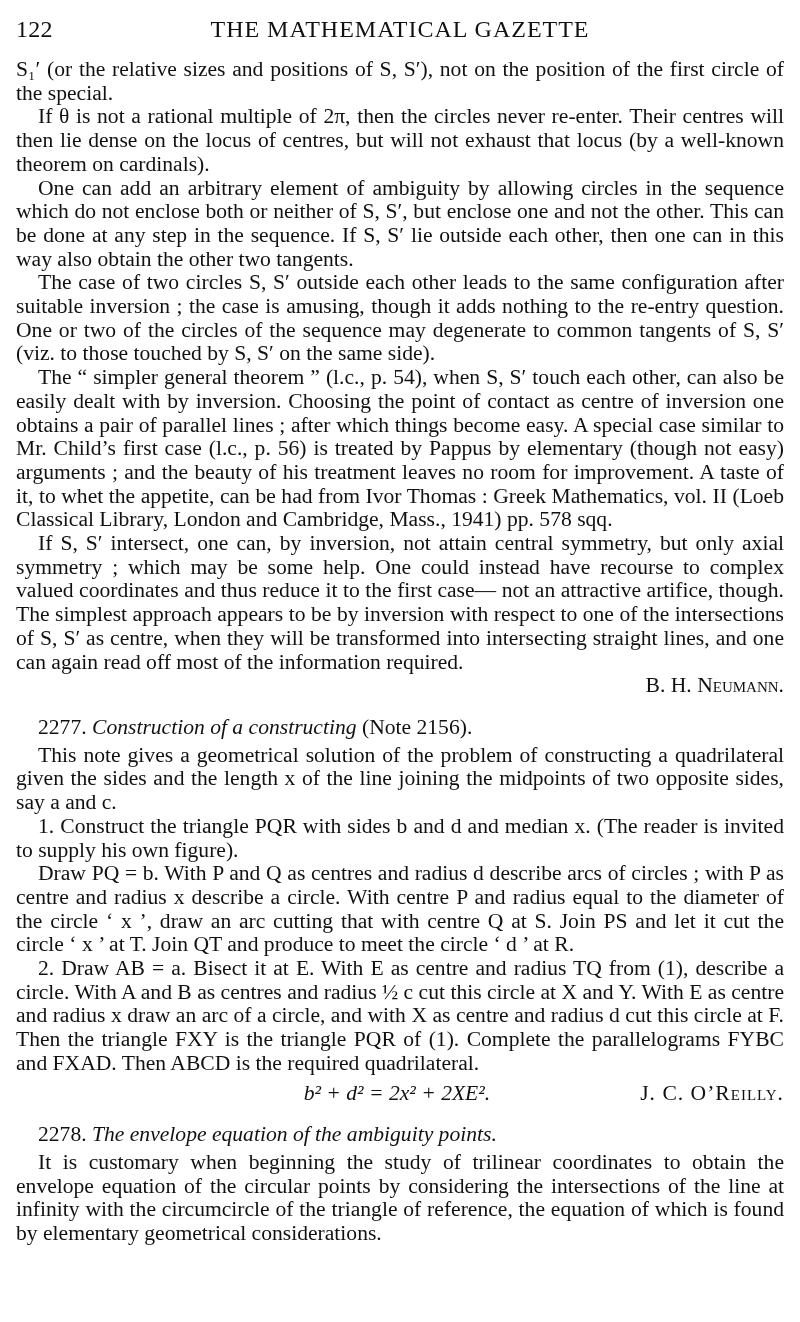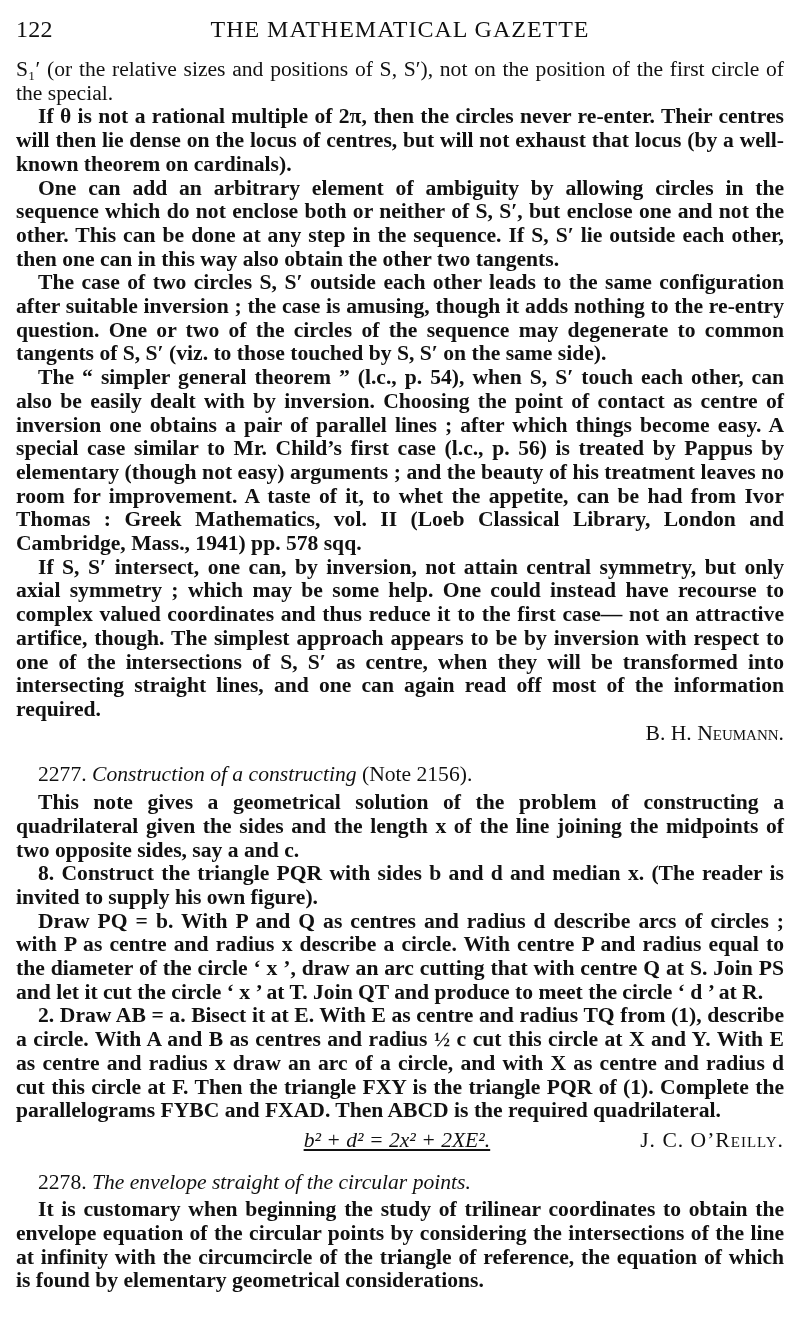--- a/index.html
+++ b/index.html
@@ -10,27 +10,27 @@
   }
   .page { position: relative; width: 800px; padding: 16px; box-sizing: border-box; }
   .running-head {
     position: relative; height: 28px; font-size: 24px; line-height: 26px;
     letter-spacing: 0.2px;
   }
   .running-head .pno { position: absolute; left: 0; top: 0; }
   .running-head .jtitle { position: absolute; left: 0; right: 0; top: 0; text-align: center; letter-spacing: 1px; }
   .body { margin-top: 14px; font-size: 21.6px; line-height: 23.7px; }
   p { margin: 0; text-align: justify; text-align-last: left; hyphens: manual; }
-  p.ind { text-indent: 22px; font-weight: bold; }
+  p.ind { text-indent: 22px; }
   .sig { display: flex; justify-content: space-between; align-items: flex-end; }
   .sig .name { font-variant: small-caps; }
   .heading { margin-top: 18px; margin-bottom: 4px; text-indent: 22px; }
   i, .it { font-style: italic; }
   .eqline { display: flex; justify-content: flex-end; margin-top: 6px; }
-  .eqline .eq { margin-right: 150px; font-style: italic; text-decoration: underline; }
+  .eqline .eq { margin-right: 150px; font-style: italic; }
   .eqline .name { font-variant: small-caps; letter-spacing: 1px; }
 </style>
 </head>
 <body>
 
 <div class="page">
   <div class="running-head">
     <span class="pno">122</span>
     <span class="jtitle">THE MATHEMATICAL GAZETTE</span>
   </div>
@@ -46,27 +46,27 @@
       <span></span>
       <span class="name">B. H. Neumann.</span>
     </div>
 
     <div class="heading">
       <span>2277.</span>
       <i>Construction of a constructing</i>
       <span>(Note 2156).</span>
     </div>
     <p class="ind">This note gives a geometrical solution of the problem of constructing a quadrilateral given the sides and the length x of the line joining the midpoints of two opposite sides, say a and c.</p>
-    <p class="ind">8. Construct the triangle PQR with sides b and d and median x. (The reader is invited to supply his own figure).</p>
+    <p class="ind">1. Construct the triangle PQR with sides b and d and median x. (The reader is invited to supply his own figure).</p>
     <p class="ind">Draw PQ = b. With P and Q as centres and radius d describe arcs of circles ; with P as centre and radius x describe a circle. With centre P and radius equal to the diameter of the circle ‘ x ’, draw an arc cutting that with centre Q at S. Join PS and let it cut the circle ‘ x ’ at T. Join QT and produce to meet the circle ‘ d ’ at R.</p>
     <p class="ind">2. Draw AB = a. Bisect it at E. With E as centre and radius TQ from (1), describe a circle. With A and B as centres and radius ½ c cut this circle at X and Y. With E as centre and radius x draw an arc of a circle, and with X as centre and radius d cut this circle at F. Then the triangle FXY is the triangle PQR of (1). Complete the parallelograms FYBC and FXAD. Then ABCD is the required quadrilateral.</p>
     <div class="eqline">
       <span class="eq">b² + d² = 2x² + 2XE².</span>
       <span class="name">J. C. O’Reilly.</span>
     </div>
 
     <div class="heading">
       <span>2278.</span>
-      <i>The envelope straight of the circular points.</i>
+      <i>The envelope equation of the ambiguity points.</i>
     </div>
     <p class="ind">It is customary when beginning the study of trilinear coordinates to obtain the envelope equation of the circular points by considering the intersections of the line at infinity with the circumcircle of the triangle of reference, the equation of which is found by elementary geometrical considerations.</p>
   </div>
 </div>
 
 </body></html>

